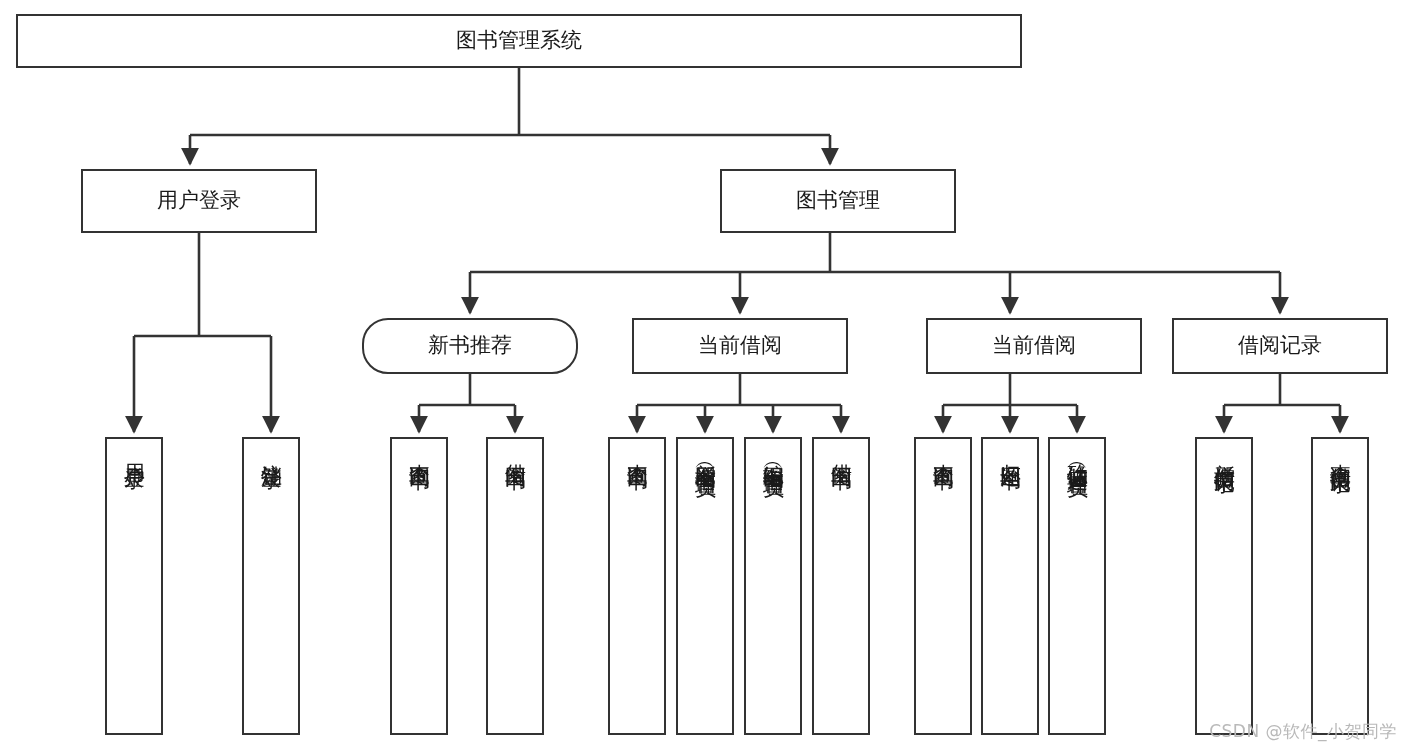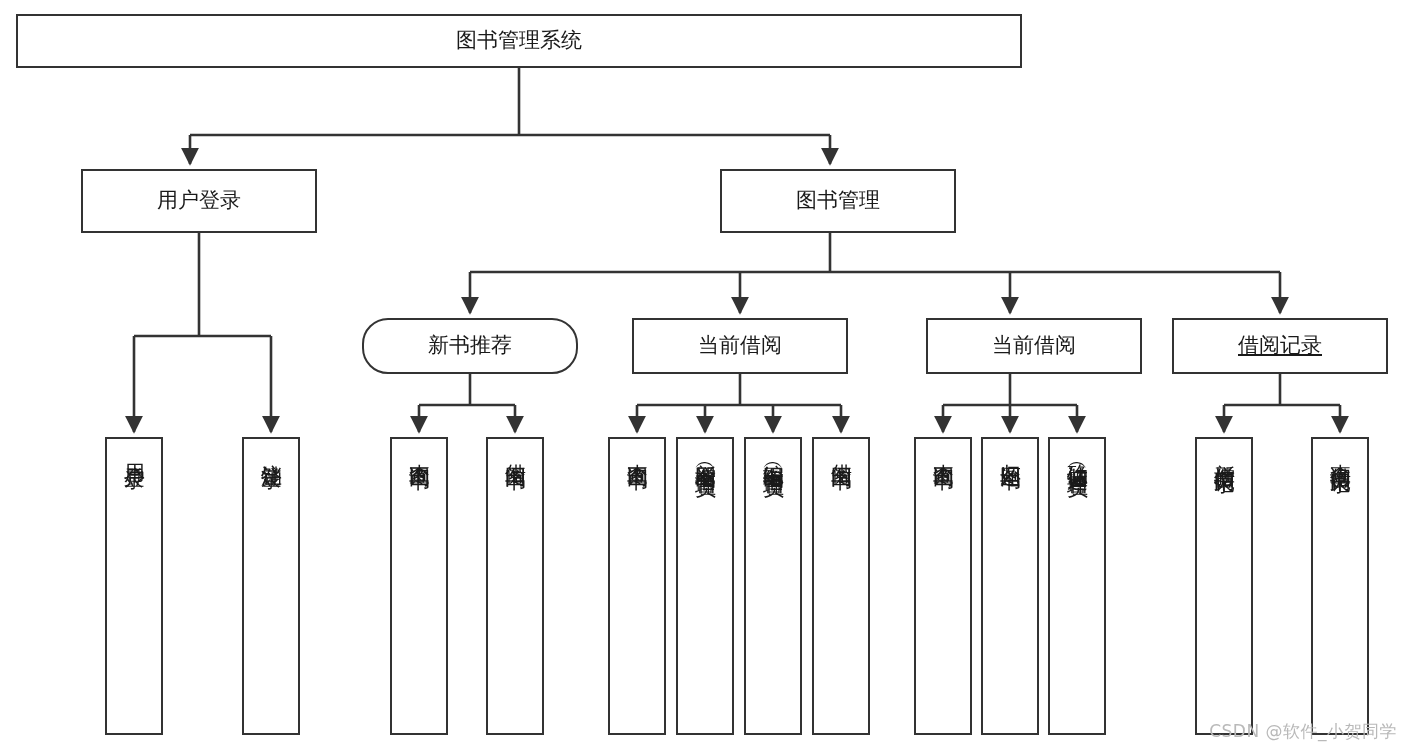--- a/index.html
+++ b/index.html
@@ -135,21 +135,21 @@
 
   <div class="node h-node" style="left:362px; top:318px; width:216px; height:56px;border-radius:26px;">
     <span class="node-label">新书推荐</span>
   </div>
   <div class="node h-node" style="left:632px; top:318px; width:216px; height:56px;">
     <span class="node-label">当前借阅</span>
   </div>
   <div class="node h-node" style="left:902px; top:318px; width:216px; height:56px;margin-left:24px;">
     <span class="node-label">当前借阅</span>
   </div>
-  <div class="node h-node" style="left:1172px; top:318px; width:216px; height:56px;text-decoration:underline;">
+  <div class="node h-node" style="left:1172px; top:318px; width:216px; height:56px;">
     <span class="node-label">借阅记录</span>
   </div>
 
   <div class="node v-node" style="left:105px; top:437px; width:58px; height:298px;">
     <span class="node-label">用户登录</span>
   </div>
   <div class="node v-node" style="left:242px; top:437px; width:58px; height:298px;">
     <span class="node-label">注销登录</span>
   </div>
 

